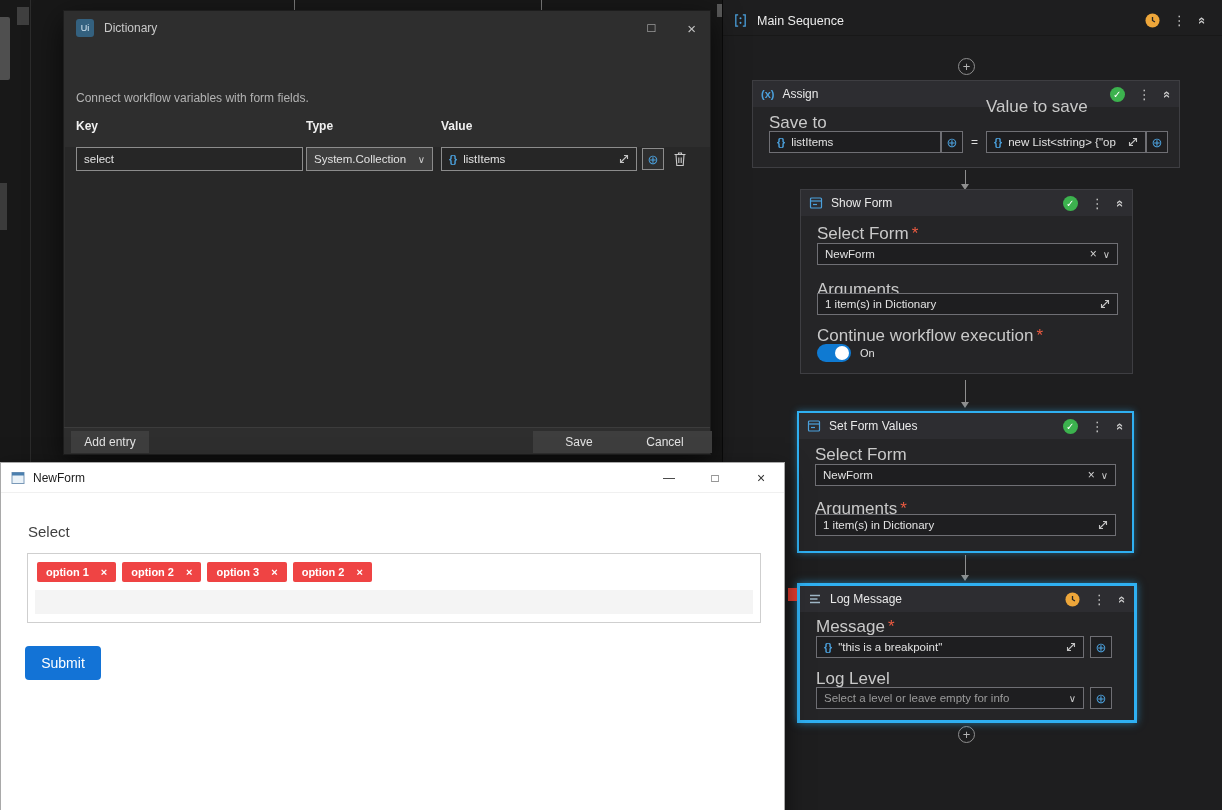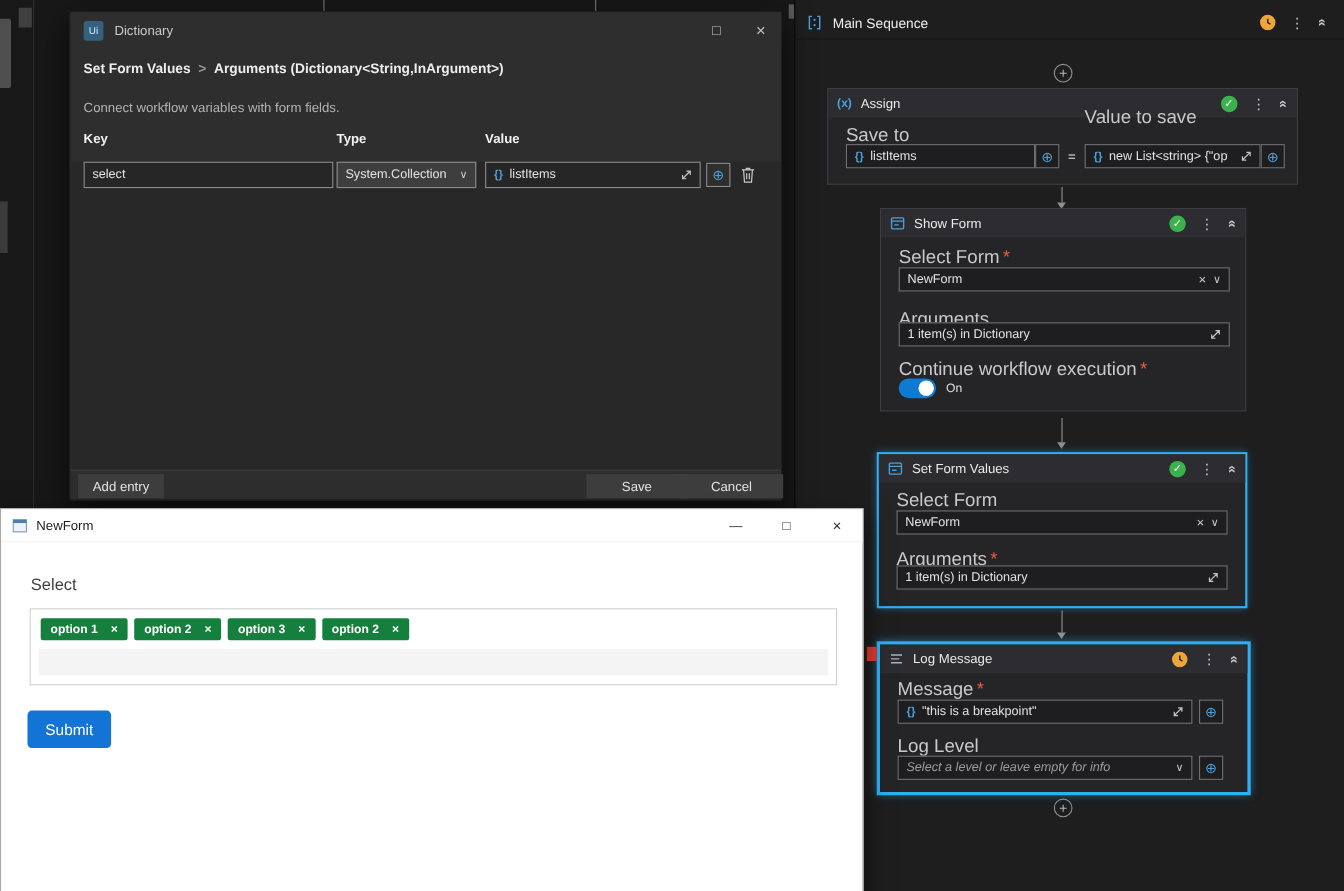--- a/index.html
+++ b/index.html
@@ -27,21 +27,21 @@
   .status{width:15px;height:15px;border-radius:50%;display:flex;align-items:center;justify-content:center;font-size:10px;color:#fff;flex:none}
   .status-green{background:#3cb24e}
   .icon-assign{color:#4ba0dc;font-weight:bold;font-size:11px}
   .fld-label{position:absolute;font-size:17px;color:#c9c9c9;white-space:nowrap}
   .star{color:#eb5b41;margin-left:3px}
   .fld{position:absolute;height:22px;background:#1e1e20;border:1px solid #6f6f74;display:flex;align-items:center;padding:0 7px;gap:6px;font-size:11.5px;color:#e2e2e2;overflow:hidden;white-space:nowrap}
   .braces{color:#4ba0dc;font-size:10.5px;font-weight:bold;flex:none}
   .spacer{flex:1}
   .chev{color:#c9c9c9;font-size:10px;flex:none}
   .clear-x{color:#d5d5d5;font-size:12px;flex:none;cursor:pointer}
-  .italic-ph{font-style:italic;color:#9b9b9b}
+  .italic-ph{color:#9b9b9b}
   .addon{position:absolute;width:22px;height:22px;border:1px solid #6f6f74;background:#1e1e20;display:flex;align-items:center;justify-content:center;color:#4ba0dc;font-size:13px;cursor:pointer}
   .eq{position:absolute;color:#e0e0e0;font-size:12px}
   .toggle{position:absolute;display:flex;align-items:center;gap:9px}
   .pill{width:34px;height:18px;border-radius:9px;background:#0f7ad2;position:relative;display:inline-block}
   .knob{position:absolute;right:2px;top:2px;width:14px;height:14px;border-radius:50%;background:#fff}
   .toggle-label{font-size:11px;color:#e0e0e0}
   .breakpoint{position:absolute;left:788px;top:588px;width:9px;height:13px;background:#e23b2e;z-index:6}
 
   
   .dialog{position:absolute;left:63px;top:10px;width:648px;height:445px;background:#2e2e2e;border:1px solid #1d1d1d;box-shadow:0 10px 28px rgba(0,0,0,.65);z-index:10}
@@ -63,21 +63,21 @@
 
   
   .form-window{position:absolute;left:0;top:462px;width:785px;height:360px;background:#fff;border:1px solid #a9a9a9;box-shadow:0 8px 22px rgba(0,0,0,.55);z-index:20;color:#333}
   .fw-titlebar{height:30px;display:flex;align-items:center;padding:0 0 0 10px;background:#fff;border-bottom:1px solid #f0f0f0}
   .fw-title{font-size:12px;color:#1c1c1c;margin-left:8px}
   .fw-controls{margin-left:auto;display:flex}
   .fw-btn{width:46px;height:30px;display:flex;align-items:center;justify-content:center;color:#333;font-size:12px;cursor:pointer}
   .fw-select-label{position:absolute;left:27px;top:60px;font-size:15px;color:#3f3f3f}
   .select-box{position:absolute;left:26px;top:90px;width:734px;height:70px;border:1px solid #cfcfcf;background:#fff}
   .chips{position:absolute;left:9px;top:8px;display:flex;gap:6px}
-  .chip{background:#15803d;color:#fff;font-weight:bold;font-size:11px;height:20px;display:flex;align-items:center;padding:0 9px;border-radius:2px;gap:12px}
+  .chip{background:#ef4444;color:#fff;font-weight:bold;font-size:11px;height:20px;display:flex;align-items:center;padding:0 9px;border-radius:2px;gap:12px}
   .chip-x{font-weight:bold;font-size:11px;cursor:pointer}
   .select-input{position:absolute;left:7px;top:36px;width:718px;height:24px;background:#f4f4f4}
   .submit{position:absolute;left:24px;top:183px;width:76px;height:34px;background:#1373d6;color:#fff;font-size:14px;border-radius:4px;display:flex;align-items:center;justify-content:center;cursor:pointer}
 </style>
 </head>
 <body>
 
 <div class="screen">
 
   <div class="frag" style="left:0;top:17px;width:10px;height:63px;background:#4f4f4f;border-radius:0 2px 2px 0"></div>
@@ -291,23 +291,20 @@
   <div class="dialog">
     <div class="dlg-titlebar">
       <span class="dlg-logo">Ui</span>
       <span class="dlg-title">Dictionary</span>
       <span class="dlg-controls">
         <span>□</span>
         <span style="font-size:15px">×</span>
       </span>
     </div>
     <div class="dlg-table-bg"></div>
-    <div class="breadcrumb">
-      <span>Set Form Values</span><span class="bc-sep">&gt;</span><span>Arguments (Dictionary&lt;String,InArgument&gt;)</span>
-    </div>
     <div class="dlg-desc">Connect workflow variables with form fields.</div>
 
     <div class="col-head" style="left:12px">Key</div>
     <div class="col-head" style="left:242px">Type</div>
     <div class="col-head" style="left:377px">Value</div>
 
     <input class="dlg-input" style="left: 12px; top: 136px; width: 227px;" value="select">
     <div class="dlg-input type-select" style="left:242px;top:136px;width:127px">
       <span style="overflow:hidden">System.Collections.G</span>
       <span class="spacer"></span>

